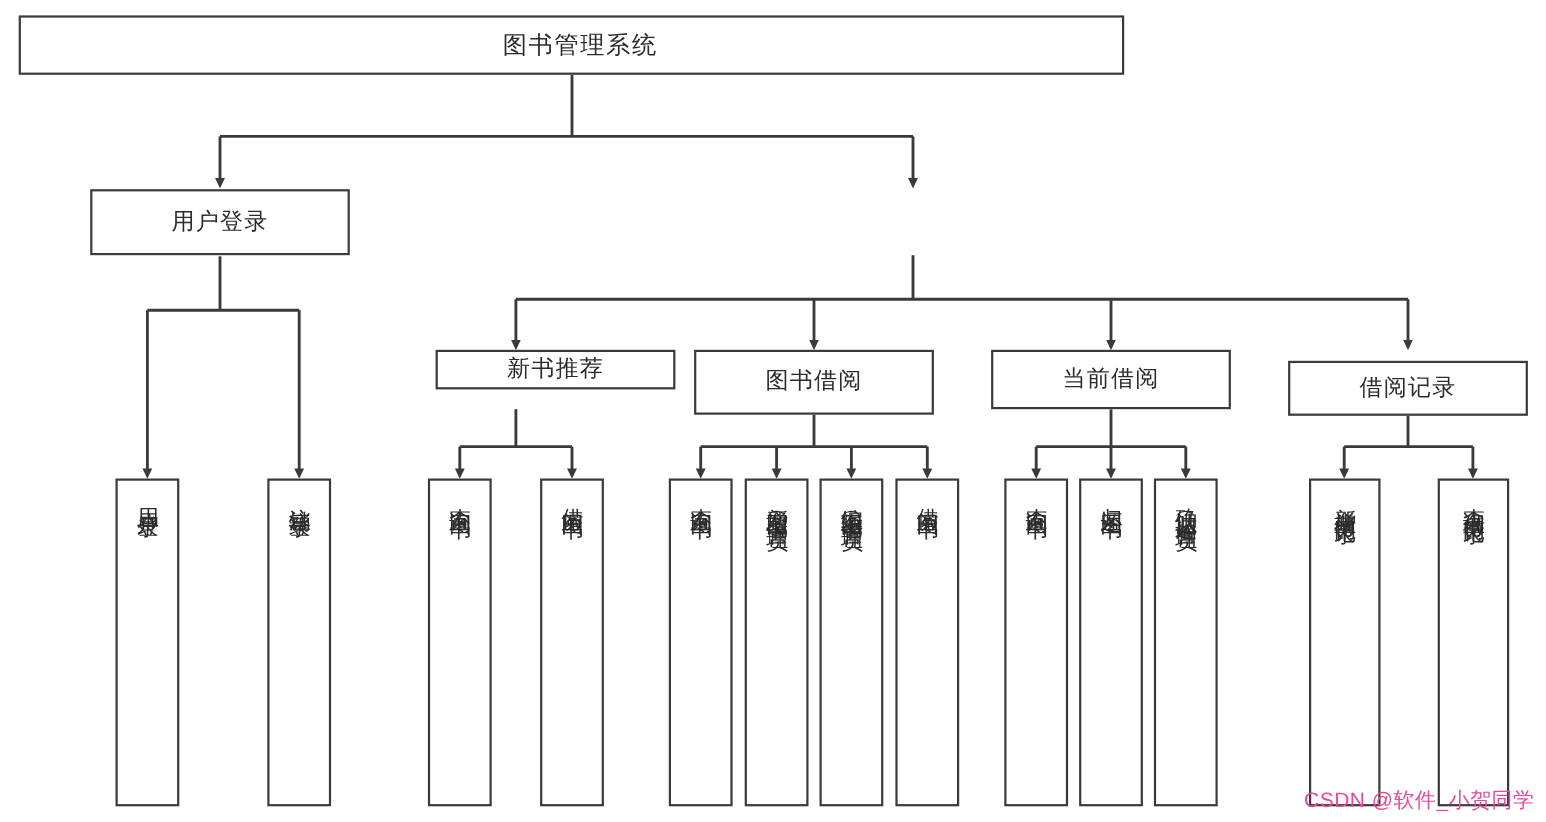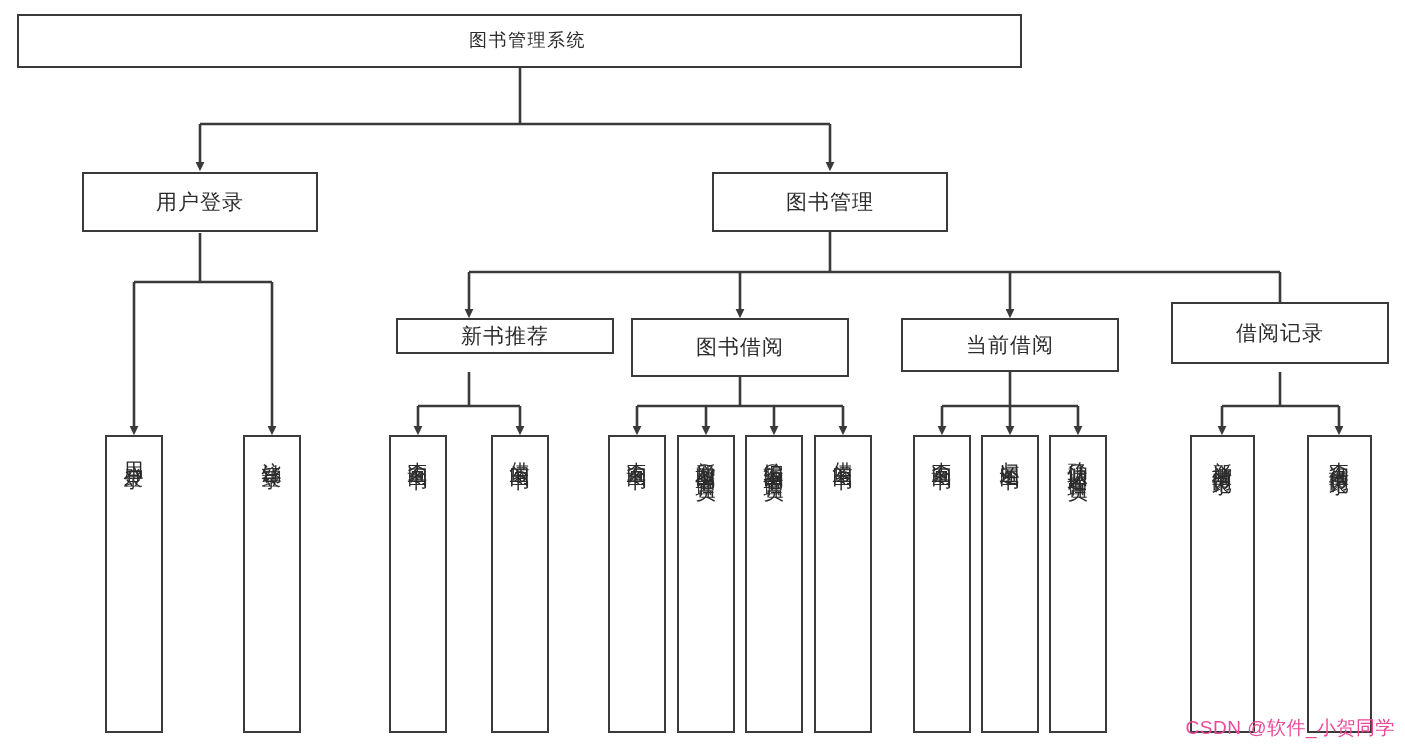--- a/index.html
+++ b/index.html
@@ -41,21 +41,21 @@
     text-align: center;
     line-height: 1.18;
     white-space: nowrap;
   }
   
   .node.horiz .label {
     font-size: 21px;
     letter-spacing: 1px;
   }
   .node.root .label {
-    font-size: 18px;
+    font-size: 22px;
     letter-spacing: 1.5px;
     margin-left: 16px;
   }
   
   .node.vert {
     align-items: flex-start;
     padding-top: 9px;
   }
   .node.vert .label {
     writing-mode: vertical-rl;
@@ -130,34 +130,31 @@
     </g>
   </svg>
 
   <div class="node horiz root" style="left:17px; top:14px; width:1005px; height:54px;">
     <span class="label">图书管理系统</span>
   </div>
 
   <div class="node horiz" style="left:82px; top:172px; width:236px; height:60px;">
     <span class="label">用户登录</span>
   </div>
-  <div class="node horiz" style="left:712px; top:172px; width:236px; height:60px;">
-    <span class="label">图书管理</span>
-  </div>
 
   <div class="node horiz" style="left:360px; top:318px; width:218px; height:36px;margin-left:36px;">
     <span class="label">新书推荐</span>
   </div>
   <div class="node horiz" style="left:631px; top:318px; width:218px; height:59px;">
     <span class="label">图书借阅</span>
   </div>
   <div class="node horiz" style="left:901px; top:318px; width:218px; height:54px;">
     <span class="label">当前借阅</span>
   </div>
-  <div class="node horiz" style="left:1171px; top:302px; width:218px; height:62px;">
+  <div class="node horiz" style="left:1171px; top:328px; width:218px; height:50px;">
     <span class="label">借阅记录</span>
   </div>
 
   <div class="node vert" style="left:105px; top:435px; width:58px; height:298px;">
     <span class="label">用户登录</span>
   </div>
   <div class="node vert" style="left:243px; top:435px; width:58px; height:298px;">
     <span class="label">注销登录</span>
   </div>
 

